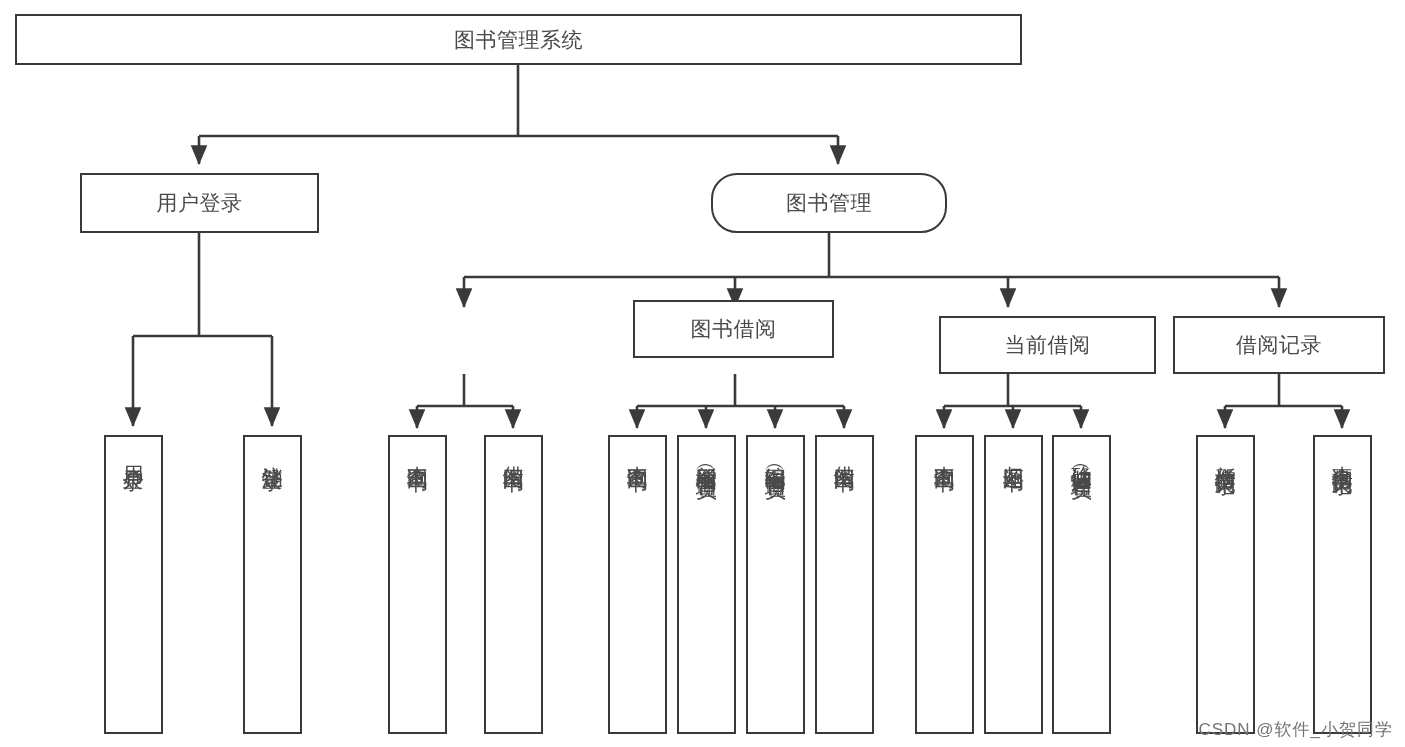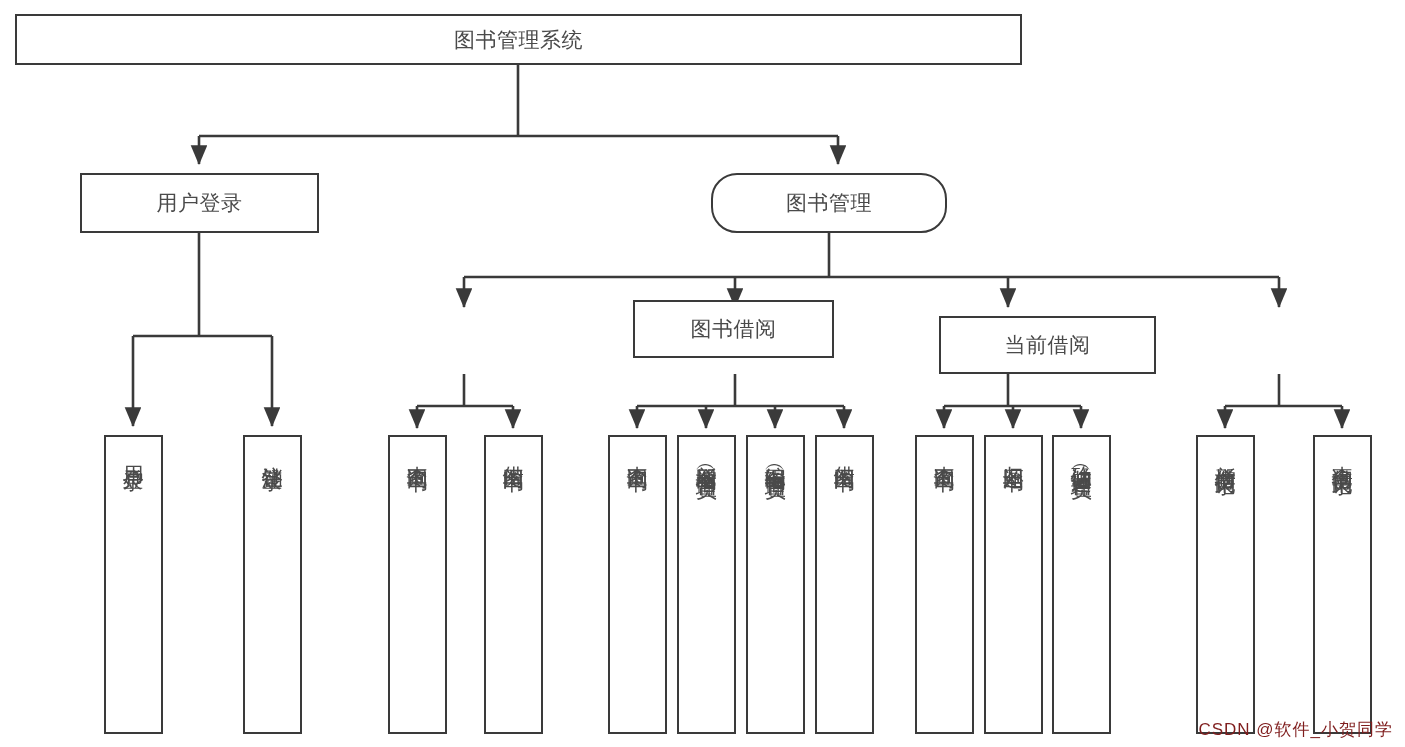--- a/index.html
+++ b/index.html
@@ -60,21 +60,21 @@
     color: #4a4a4a;
   }
   .leaf-label.tall {
     padding-top: 0;
   }
   .watermark {
     position: absolute;
     right: 12px;
     bottom: 6px;
     font-size: 17px;
-    color: #7f1d1d;
+    color: #737373;
     letter-spacing: 1px;
     white-space: nowrap;
     user-select: none;
   }
 </style>
 </head>
 <body>
 
 <div id="diagram-canvas">
 
@@ -145,20 +145,23 @@
 
 
   <div class="node-box level-3" style="left:633px; top:300px; width:201px; height:58px;">
     <span>图书借阅</span>
   </div>
 
   <div class="node-box level-3" style="left:901px; top:316px; width:217px; height:58px;margin-left:38px;">
     <span>当前借阅</span>
   </div>
 
+  <div class="node-box level-3" style="left:1173px; top:316px; width:212px; height:58px;">
+    <span>借阅记录</span>
+  </div>
 
   <div class="node-box leaf" style="left:104px; top:435px; width:59px; height:299px;">
     <span class="leaf-label">用户登录</span>
   </div>
 
   <div class="node-box leaf" style="left:243px; top:435px; width:59px; height:299px;">
     <span class="leaf-label">注销登录</span>
   </div>
 
   <div class="node-box leaf" style="left:388px; top:435px; width:59px; height:299px;">

